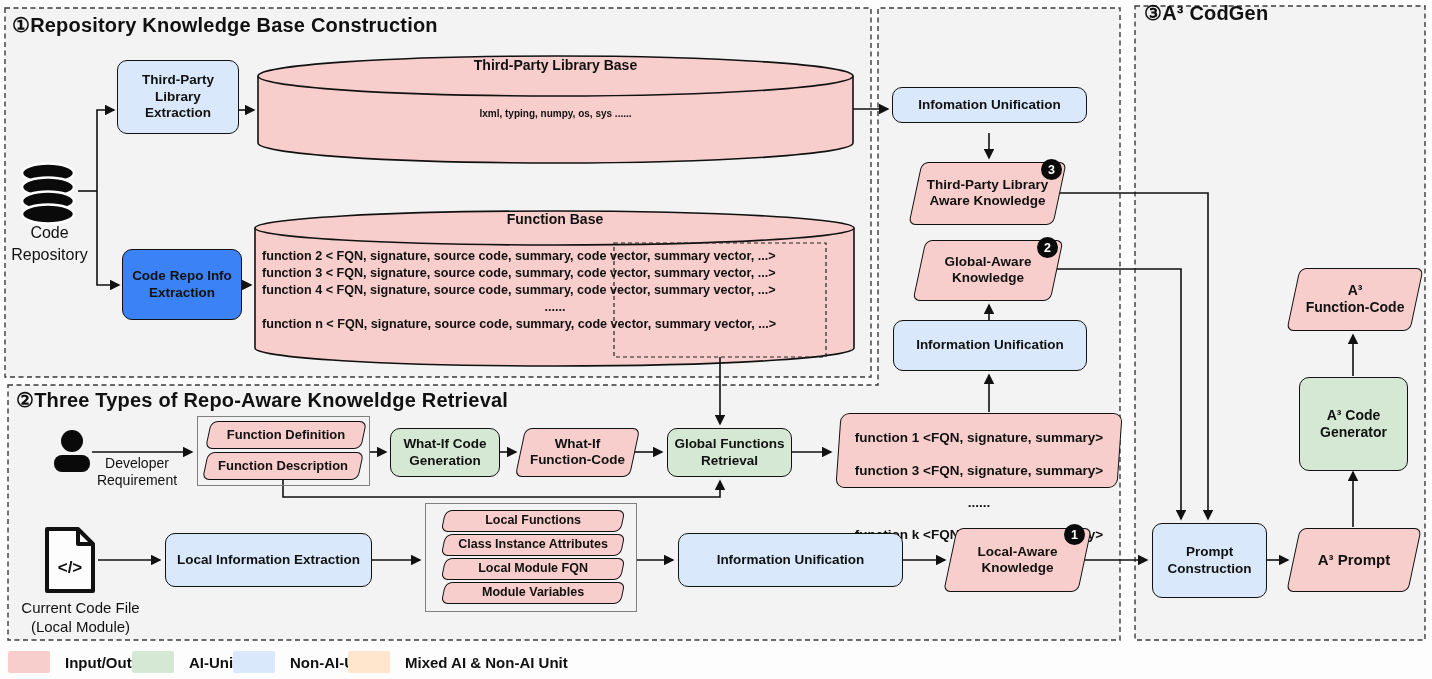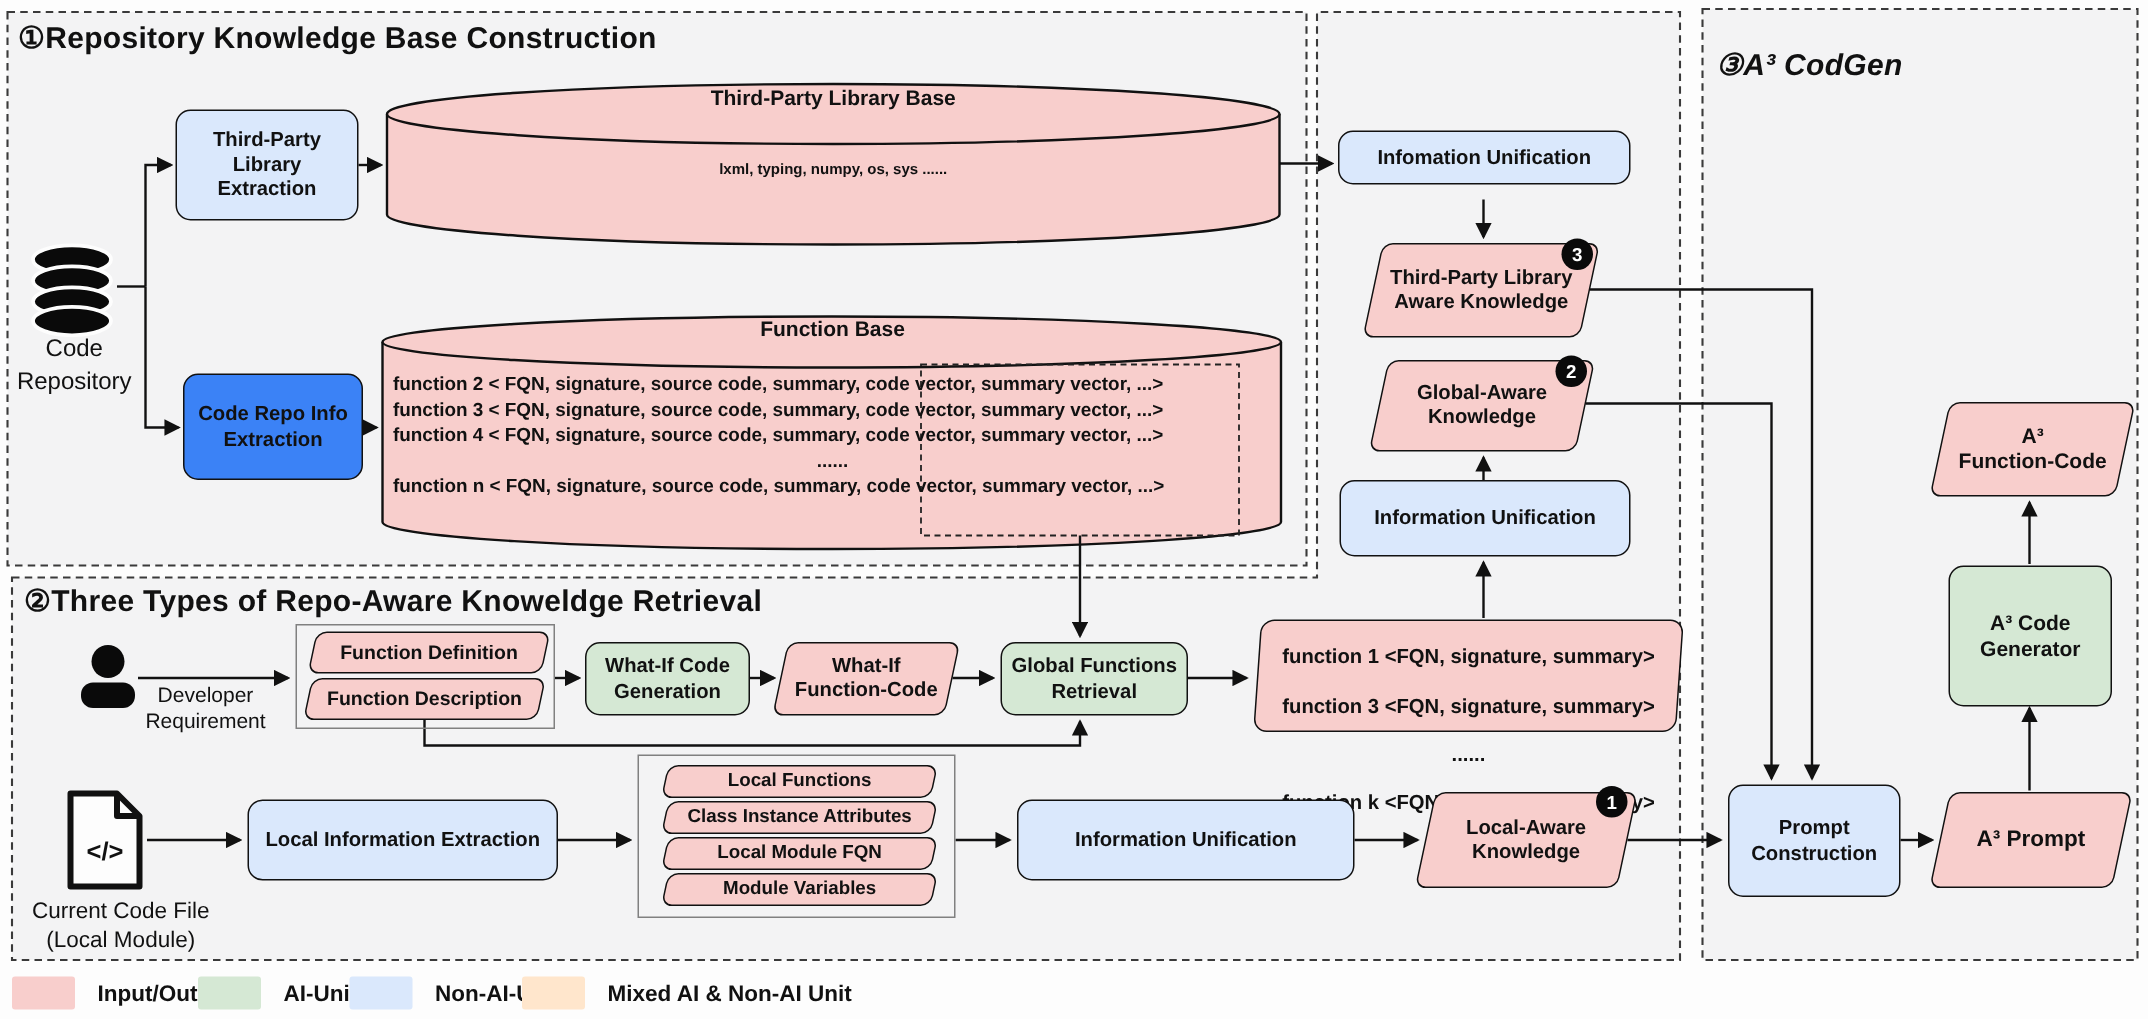--- a/index.html
+++ b/index.html
@@ -100,21 +100,21 @@
       <path d="M903,560 L945,560" marker-end="url(#ah)"></path>
       <path d="M1085,560 L1147,560" marker-end="url(#ah)"></path>
       <path d="M1267,560 L1288,560" marker-end="url(#ah)"></path>
       <path d="M1353,527 L1353,472" marker-end="url(#ah)"></path>
       <path d="M1353,376 L1353,335" marker-end="url(#ah)"></path>
     </g>
   </svg>
 
   <div class="ptitle" style="left:12px; top:13px;">①Repository Knowledge Base Construction</div>
   <div class="ptitle" style="left:16px; top:388px;text-align:right;">②Three Types of Repo-Aware Knoweldge Retrieval</div>
-  <div class="ptitle" style="left:1144px; top:31px;font-style:italic;">③A³ CodGen</div>
+  <div class="ptitle" style="left:1144px; top:1px;">③A³ CodGen</div>
 
   <svg class="icon" style="left:20px; top:162px;" width="57" height="63">
     <ellipse cx="28" cy="11" rx="26" ry="9.5" fill="#0a0a0a" stroke="#fdfdfd" stroke-width="2.5"></ellipse>
     <ellipse cx="28" cy="25" rx="26" ry="9.5" fill="#0a0a0a" stroke="#fdfdfd" stroke-width="2.5"></ellipse>
     <ellipse cx="28" cy="39" rx="26" ry="9.5" fill="#0a0a0a" stroke="#fdfdfd" stroke-width="2.5"></ellipse>
     <ellipse cx="28" cy="52" rx="26" ry="9.5" fill="#0a0a0a" stroke="#fdfdfd" stroke-width="2.5"></ellipse>
   </svg>
 
   <svg class="icon" style="left:53px; top:429px;" width="38" height="45">
     <circle cx="19" cy="12" r="11" fill="#0a0a0a"></circle>
@@ -127,21 +127,21 @@
     <text x="28" y="47" text-anchor="middle" font-size="17" font-weight="bold" font-family="Liberation Sans, sans-serif" fill="#111">&lt;/&gt;</text>
   </svg>
 
   <div class="freelabel" style="left:2px; top:222px; width:95px; font-size:16px; line-height:1.35;">Code
 Repository</div>
   <div class="freelabel" style="left:92px; top:455px; width:90px; font-size:14px; line-height:1.2;">Developer
 Requirement</div>
   <div class="freelabel" style="left:8px; top:599px; width:145px; font-size:15px; line-height:1.25;">Current Code File
 (Local Module)</div>
 
-  <div class="node blue" style="left:117px; top:73px; width:122px; height:74px;"><span>Third-Party
+  <div class="node blue" style="left:117px; top:60px; width:122px; height:74px;"><span>Third-Party
 Library
 Extraction</span></div>
   <div class="node orange" style="left:122px; top:249px; width:120px; height:71px;"><span>Code Repo Info
 Extraction</span></div>
 
   <div class="cyltext" style="left:258px; top:57px; width:595px; font-size:14px;">Third-Party Library Base</div>
   <div class="cyltext" style="left:258px; top:108px; width:595px; font-size:10px;">lxml, typing, numpy, os, sys ......</div>
   <div class="cyltext" style="left:255px; top:211px; width:600px; font-size:14px;">Function Base</div>
   <div class="fbrows" style="left:262px; top:248px; width:586px;">
     <div>function 2 &lt; FQN, signature, source code, summary, code vector, summary vector, ...&gt;</div>

